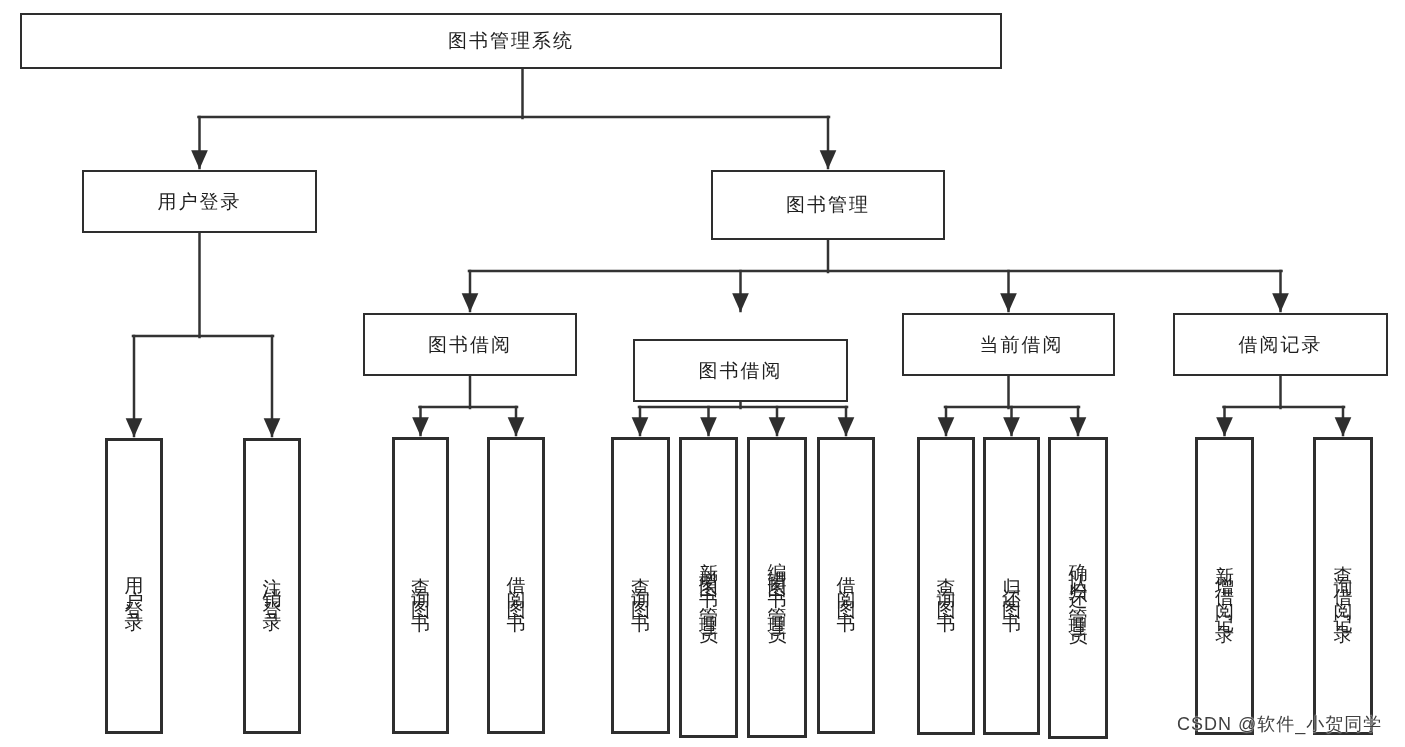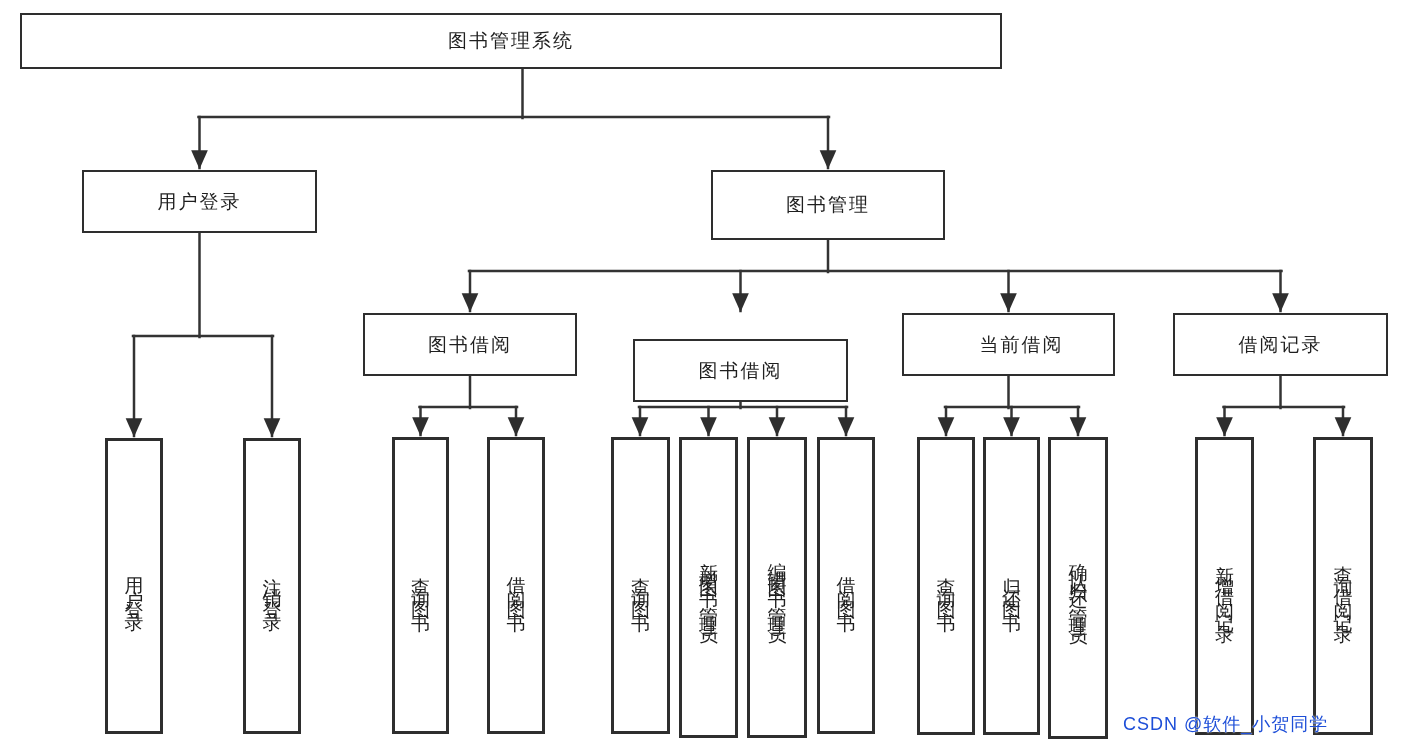--- a/index.html
+++ b/index.html
@@ -16,22 +16,22 @@
     color:#1f1f1f;font-size:19px;letter-spacing:2px;
     white-space:nowrap;z-index:2;
   }
   .node.lv4{
     border-width:3px;
     writing-mode:vertical-rl;text-orientation:mixed;
     letter-spacing:12px;font-size:19px;
   }
   .node.lv4.long{letter-spacing:9px;}
   .watermark{
-    position:absolute;left:1123px;top:712px;z-index:5;
-    font-size:18px;letter-spacing:1px;color:#1d4ed8;
+    position:absolute;left:1177px;top:712px;z-index:5;
+    font-size:18px;letter-spacing:1px;color:#404040;
     text-shadow:0 0 2px #ffffff, 0 0 1px #ffffff;
   }
 </style>
 </head>
 <body>
 
 <div class="canvas">
 
   <svg class="wires" viewBox="0 0 1405 747" xmlns="http://www.w3.org/2000/svg">
     <defs>

